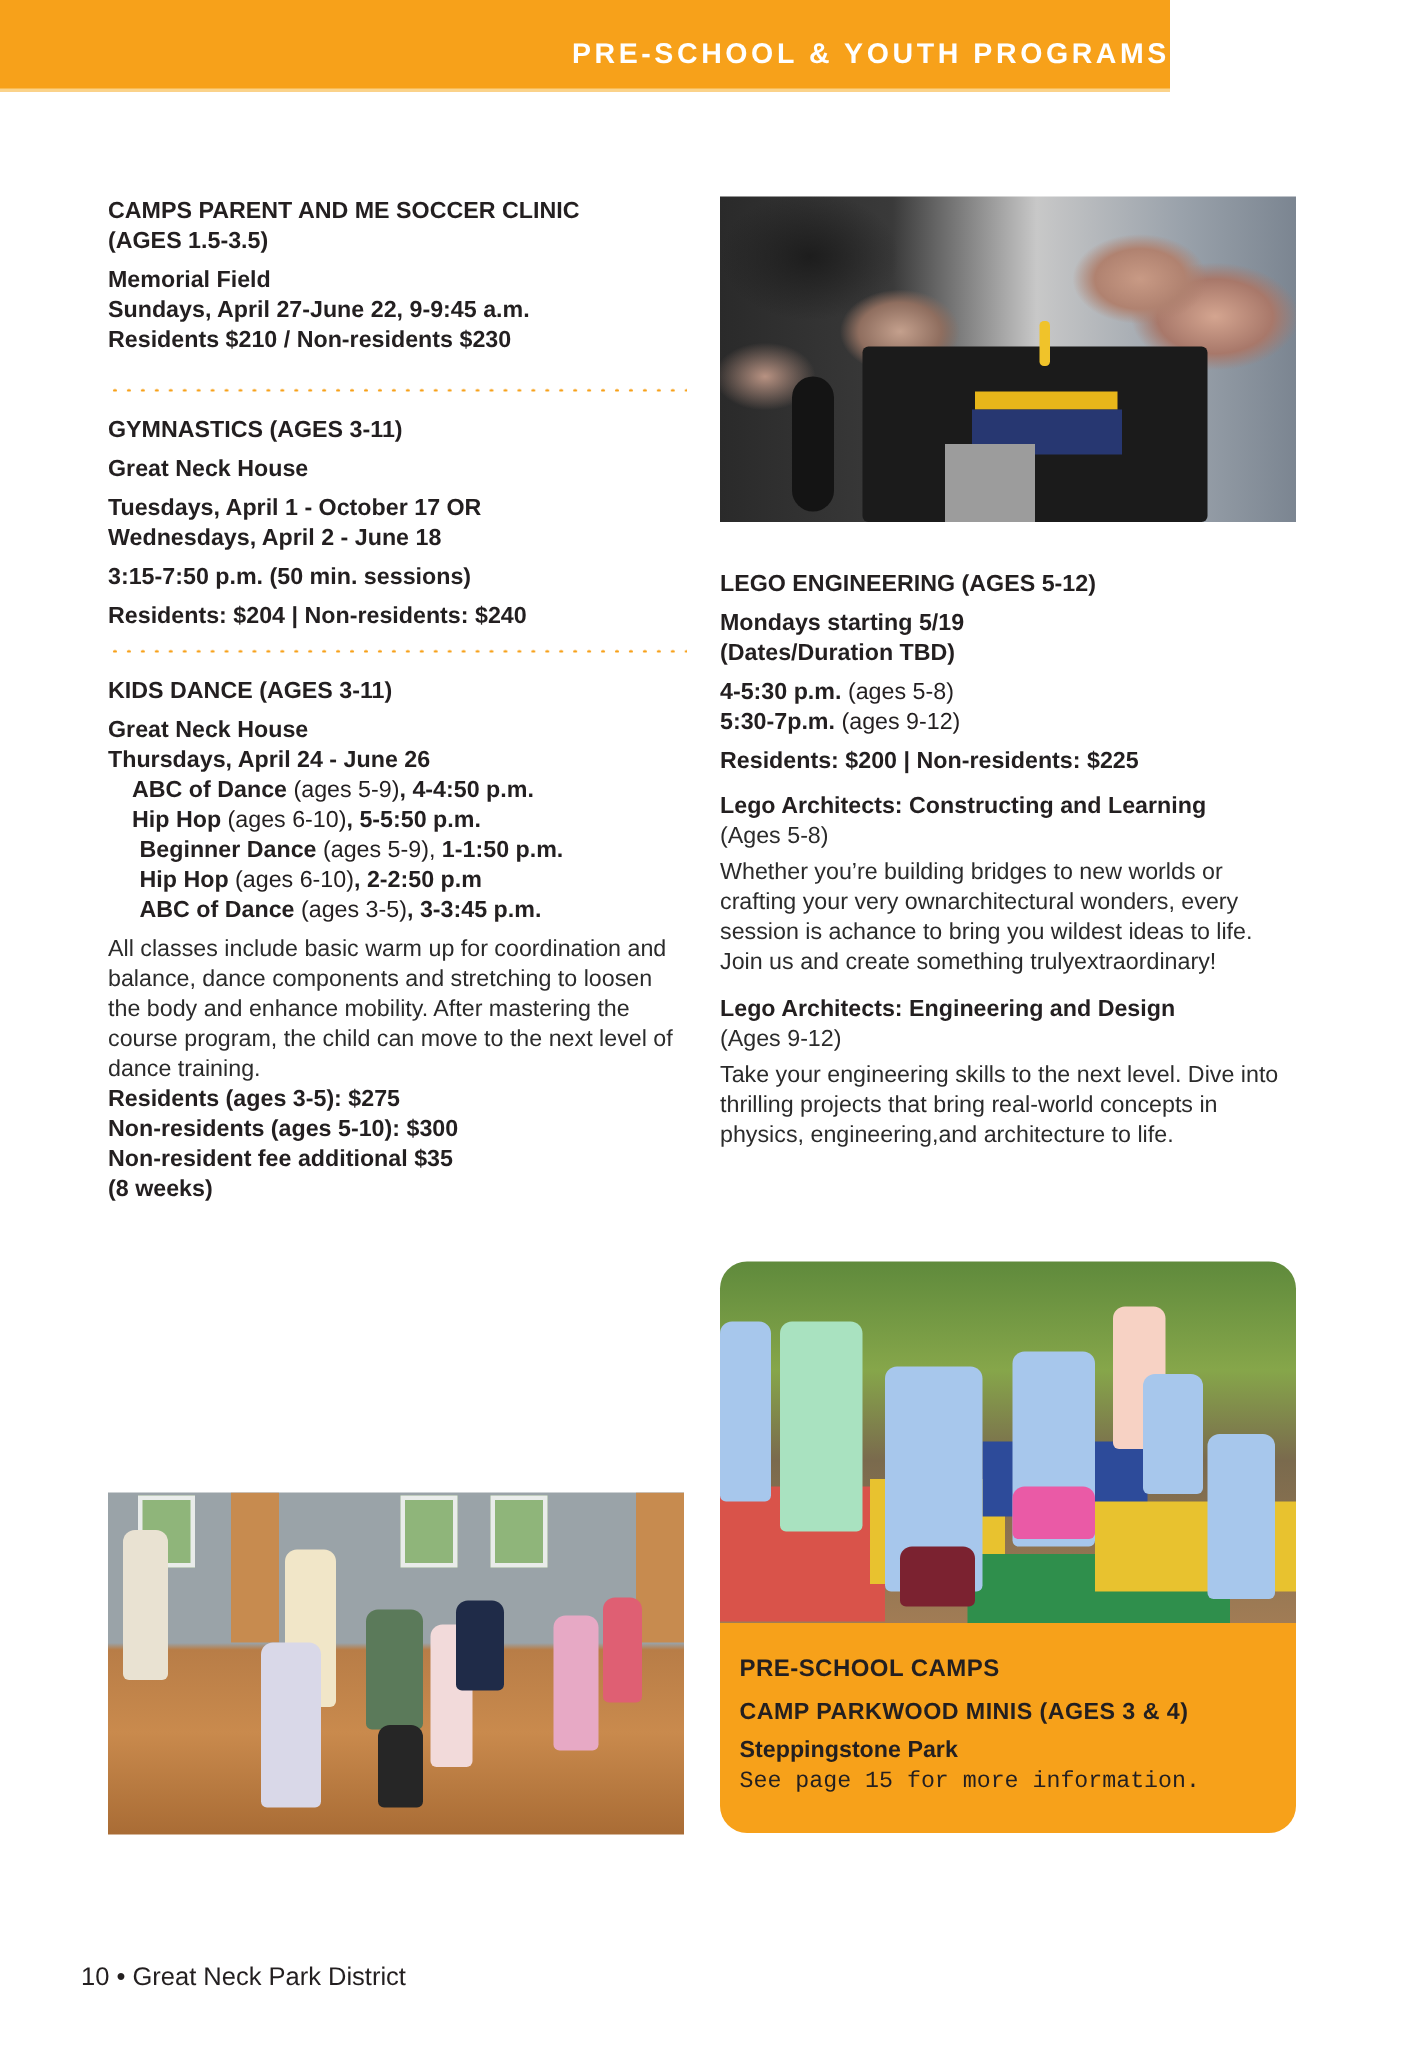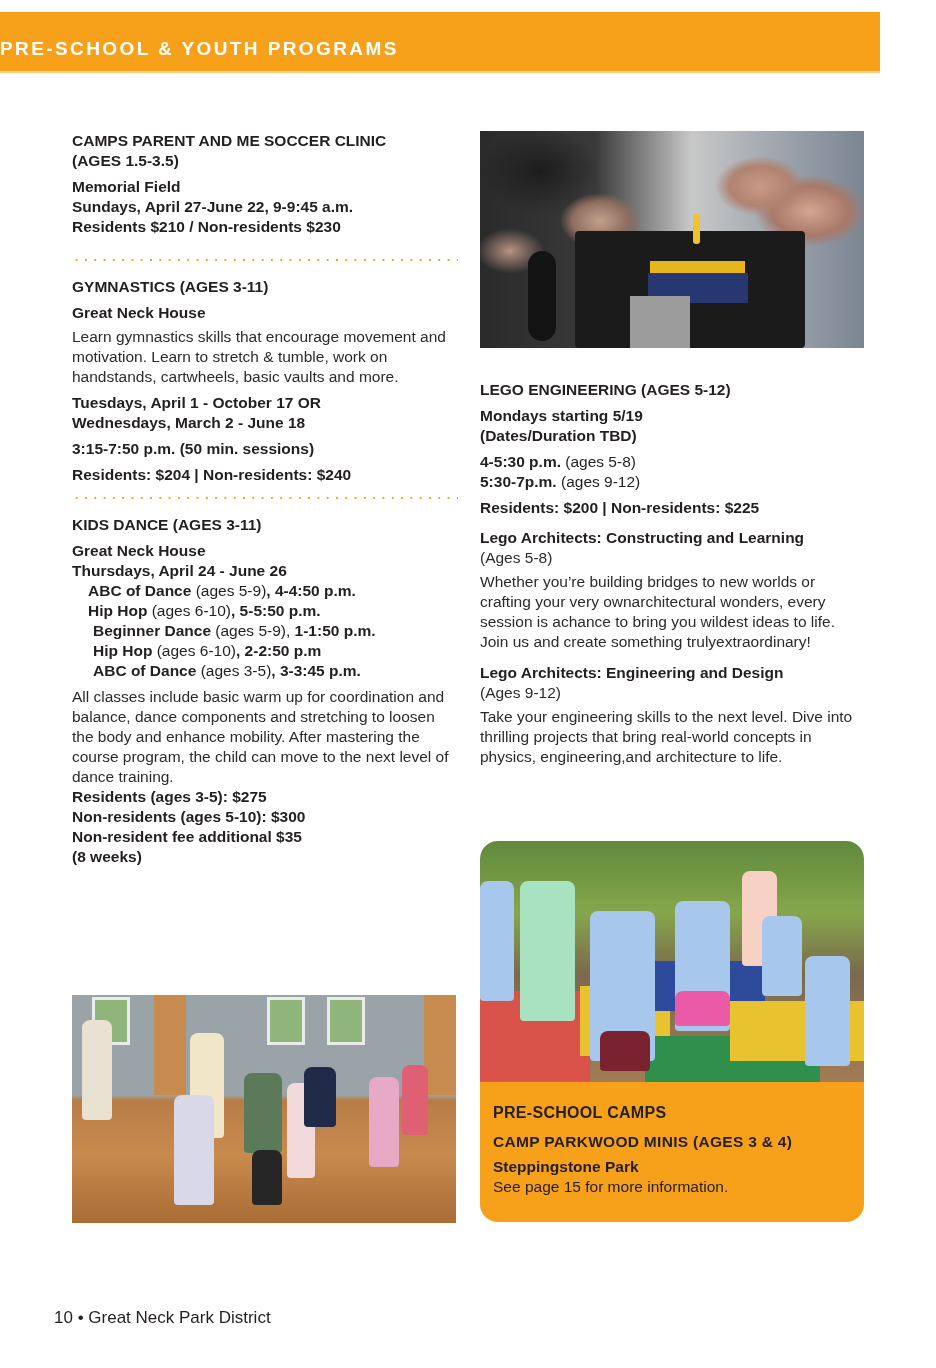--- a/index.html
+++ b/index.html
@@ -1,19 +1,19 @@
 <!DOCTYPE html>
 <html><head>
 <meta charset="utf-8">
 <style>
   * { box-sizing: border-box; margin: 0; padding: 0; }
   html, body { width: 936px; height: 1368px; background: #ffffff; }
   body { position: relative; font-family: "Liberation Sans", "DejaVu Sans", sans-serif; color: #231f20; overflow: hidden; }
 
-  .banner { position: absolute; left: 0; top: 12px; width: 880px; height: 61px; background: #f7a11a; border-bottom: 2px solid #fbd389; display: flex; align-items: center; justify-content: flex-start; }
+  .banner { position: absolute; left: 0; top: 0; width: 780px; height: 61px; background: #f7a11a; border-bottom: 2px solid #fbd389; display: flex; align-items: center; justify-content: flex-end; }
   .banner-title { color: #ffffff; font-weight: bold; font-size: 19px; letter-spacing: 2.4px; margin-top: 14px; }
 
   .col { position: absolute; }
   .left { left: 72px; top: 131px; width: 386px; }
   .right { left: 480px; top: 380px; width: 386px; }
 
   .line { font-size: 15.5px; line-height: 20px; }
   .b { font-weight: bold; }
   .n { font-weight: normal; }
   .gap6 { margin-top: 6px; }
@@ -53,21 +53,21 @@
   .photo-camp { left: 480px; top: 841px; width: 384px; height: 241px; border-radius: 18px 18px 0 0;
     background:
       linear-gradient(180deg, #5f8a3c 0%, #86a64a 30%, #7a6a4d 55%, #a17c55 100%);
   }
   .mat { position: absolute; }
 
   .camp-box { position: absolute; left: 480px; top: 1082px; width: 384px; height: 140px; background: #f7a11a; border-radius: 0 0 18px 18px; padding: 18px 13px 0 13px; }
   .camp-title { font-size: 16px; font-weight: bold; color: #231f20; line-height: 26px; letter-spacing: 0.3px; }
   .camp-sub { font-size: 15.5px; font-weight: bold; line-height: 20px; margin-top: 6px; letter-spacing: 0.3px; }
   .camp-loc { font-size: 15.5px; font-weight: bold; line-height: 20px; margin-top: 5px; }
-  .camp-note { font-size: 15.5px; line-height: 20px; }
+  .camp-note { font-size: 15.5px; line-height: 20px; font-family: Liberation Mono, monospace; }
 
   .footer { position: absolute; left: 54px; top: 1308px; font-size: 17px; color: #231f20; }
 </style>
 </head>
 <body>
 
 <div class="banner">
   <div class="banner-title">PRE-SCHOOL &amp; YOUTH PROGRAMS</div>
 </div>
 
@@ -79,23 +79,22 @@
     <div class="line b gap6">Memorial Field</div>
     <div class="line b gap8">Sundays, April 27-June 22, 9-9:45 a.m.</div>
     <div class="line b gap8">Residents $210 / Non-residents $230</div>
   </div>
 
   <div class="dotted"></div>
 
   <div style="margin-top:-4px;">
     <div class="line b">GYMNASTICS (AGES 3-11)</div>
     <div class="line b gap6">Great Neck House</div>
-    <div class="body-text gap4">Learn gymnastics skills that encourage movement and motivation. Learn to stretch &amp; tumble, work on handstands, cartwheels, basic vaults and more.</div>
     <div class="line b gap6">Tuesdays, April 1 - October 17 OR</div>
-    <div class="line b">Wednesdays, March 2 - June 18</div>
+    <div class="line b">Wednesdays, April 2 - June 18</div>
     <div class="line b gap6">3:15-7:50 p.m. (50 min. sessions)</div>
     <div class="line b gap6">Residents: $204 | Non-residents: $240</div>
   </div>
 
   <div class="dotted" style="margin:12px 0 16px 0;"></div>
 
   <div>
     <div class="line b">KIDS DANCE (AGES 3-11)</div>
     <div class="line b gap6">Great Neck House</div>
 

